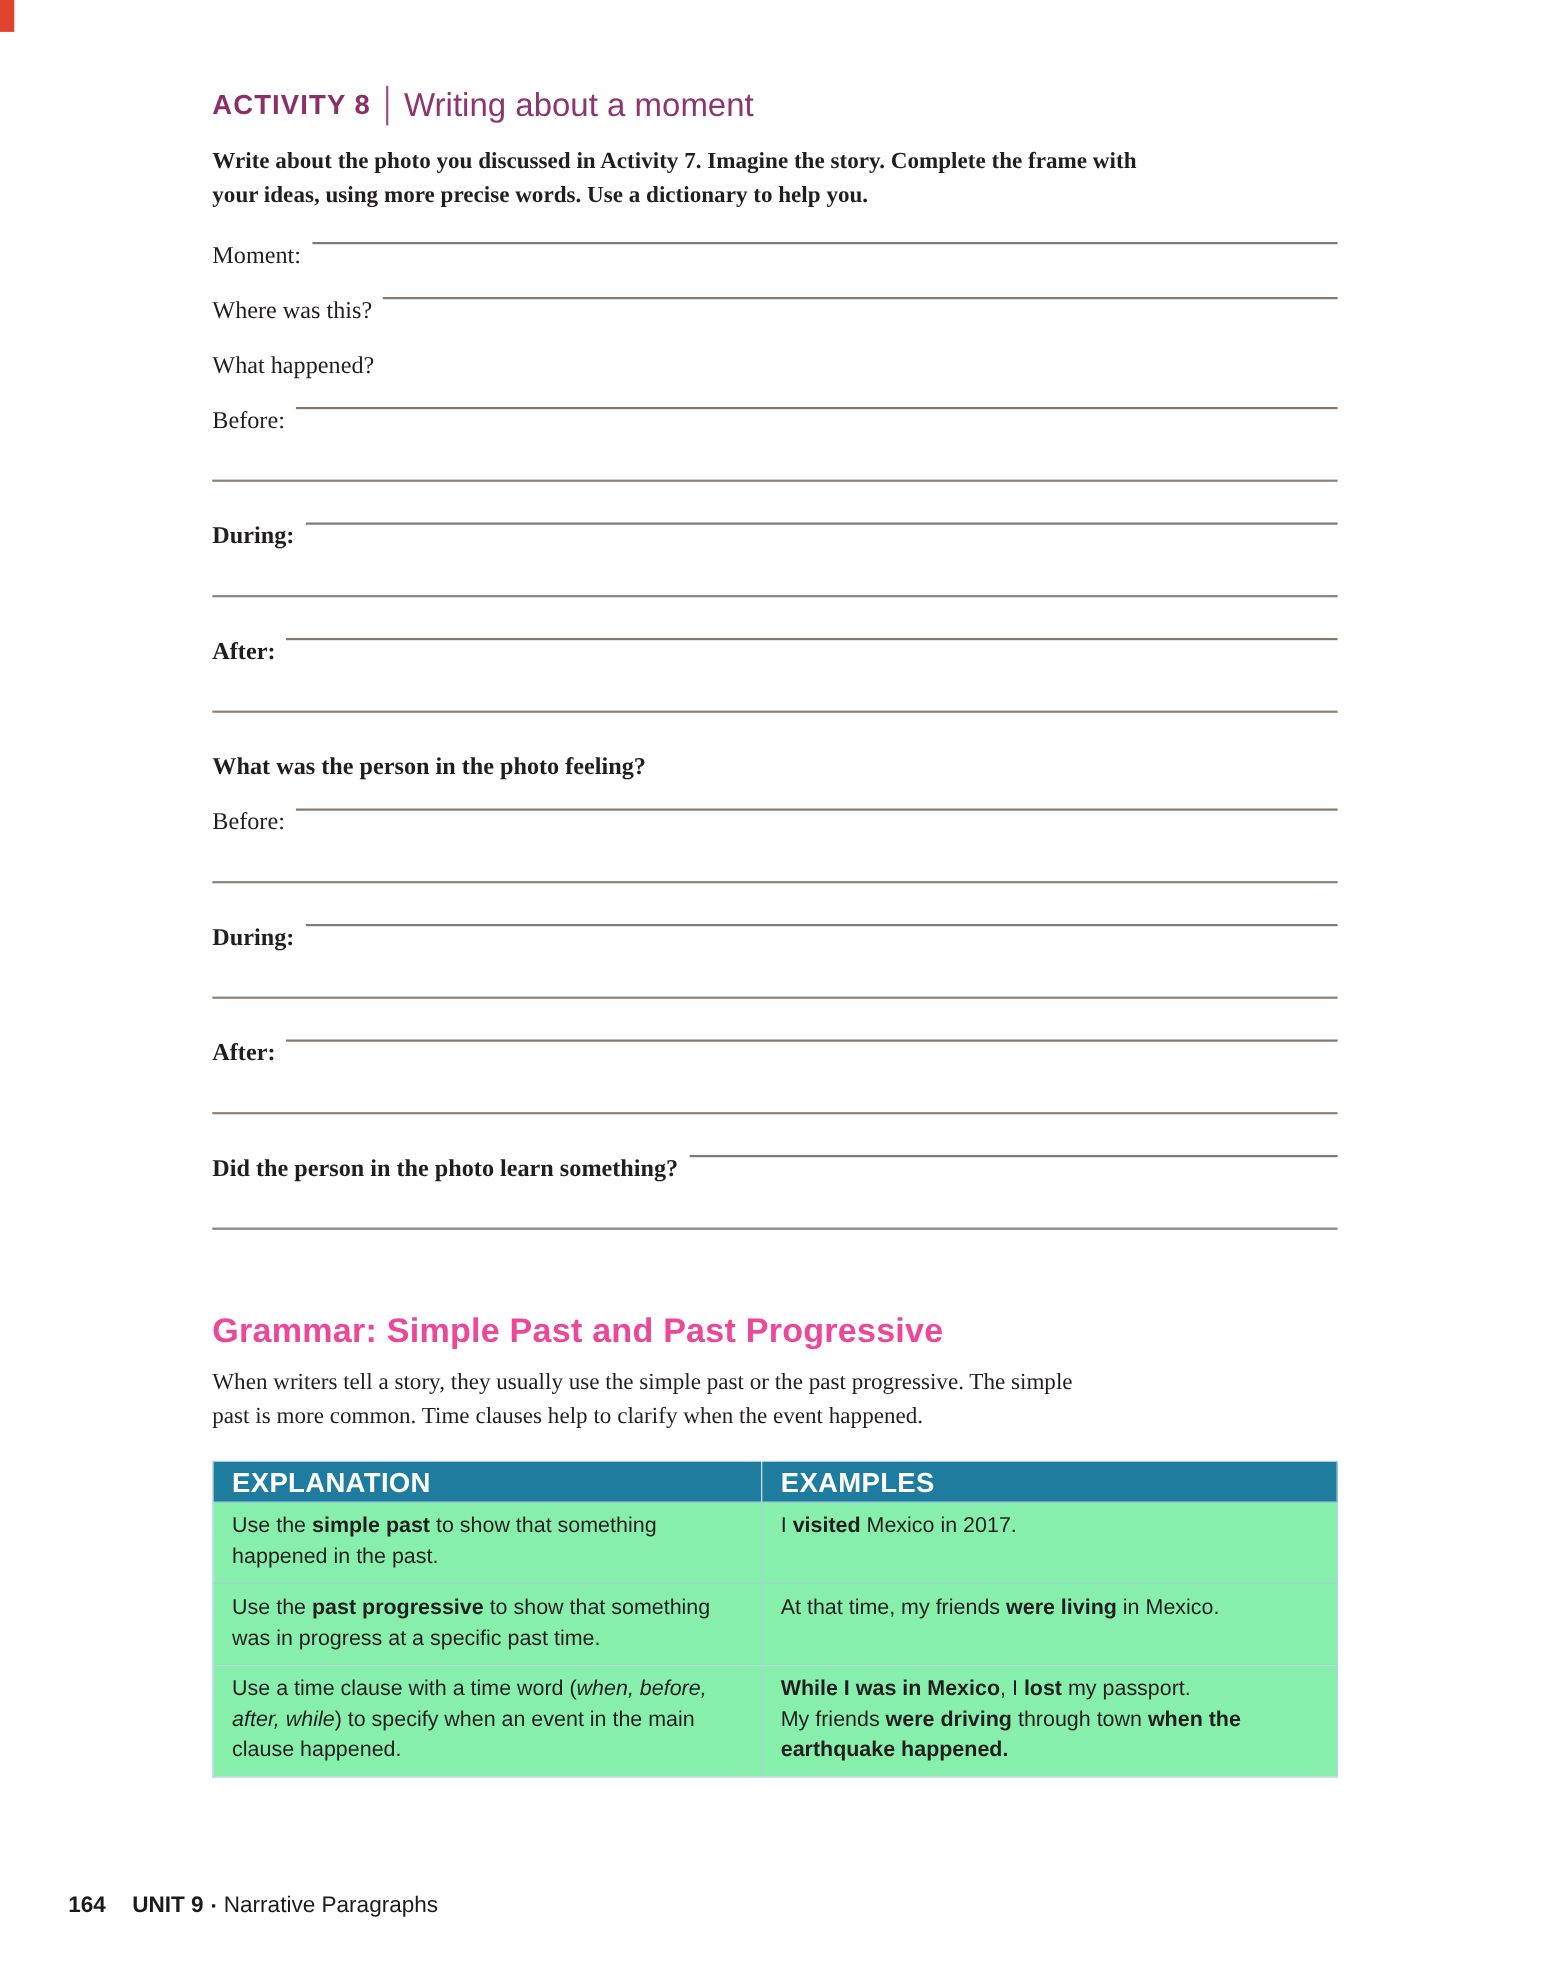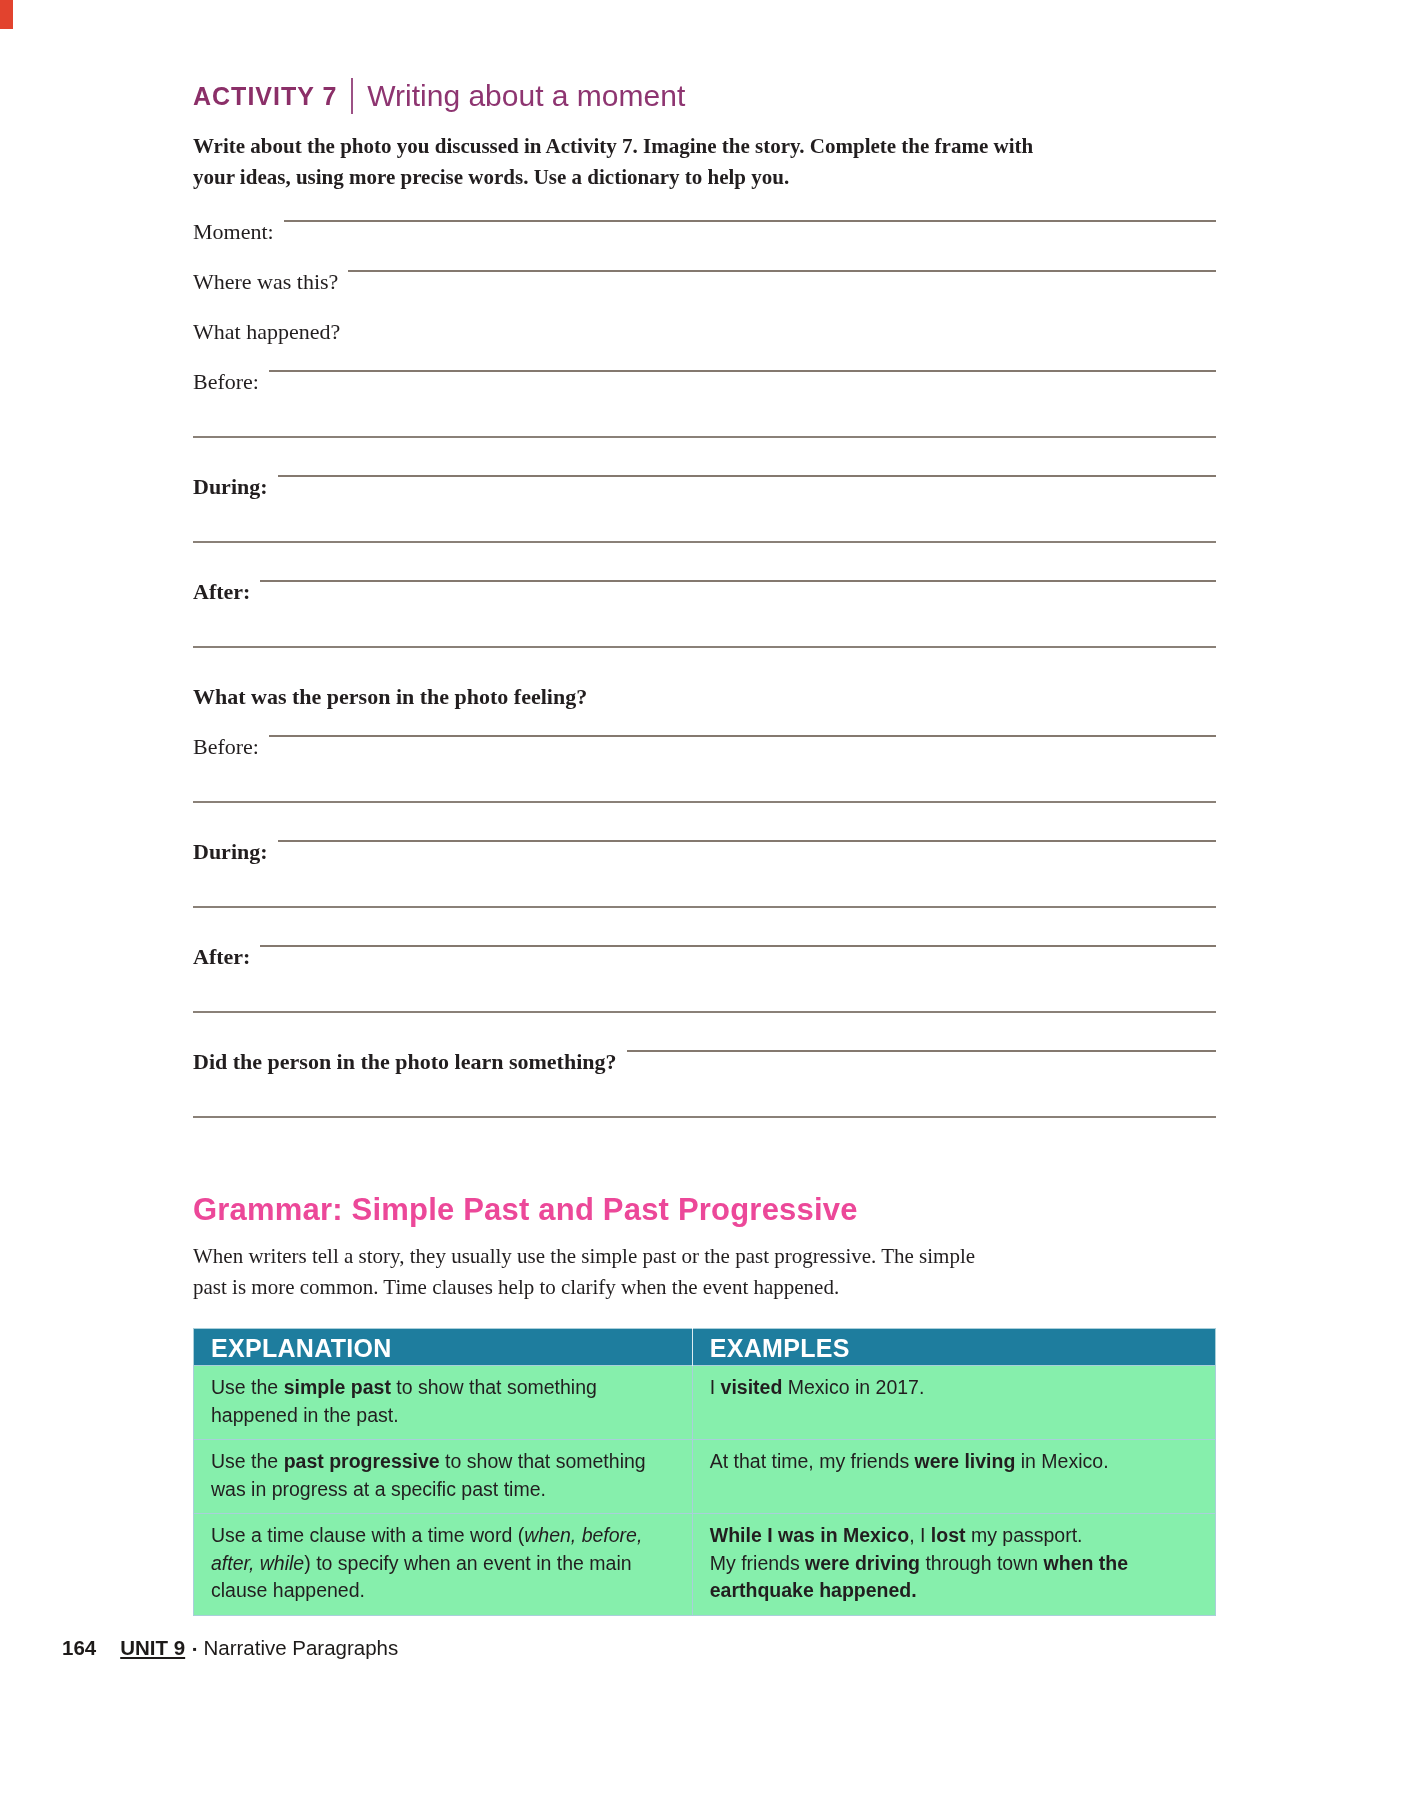--- a/index.html
+++ b/index.html
@@ -32,36 +32,36 @@
   table.grammar-table{width:100%;border-collapse:collapse;margin-top:25px;border:1px solid #a9cfda;}
   .grammar-table th{background:#1e7d9e;color:#ffffff;font-size:25px;font-weight:bold;text-align:left;
     padding:5px 17px 2px;letter-spacing:0.3px;height:22px;white-space:nowrap;}
   .grammar-table th.col-example{border-left:1px solid rgba(255,255,255,0.85);}
   .grammar-table td{font-size:19.5px;line-height:27.5px;vertical-align:top;padding:8px 17px 10px;
     border-top:1px solid #a9cfda;background:#86efac;}
   .grammar-table td.col-example{border-left:1px solid #a9cfda;}
   .grammar-table .col-explanation{width:48.8%;}
 
   
-  .footer{position:absolute;left:62px;top:1636px;display:flex;align-items:baseline;font-size:20.5px;color:#1d1a19;}
+  .footer{position:absolute;left:62px;top:1720px;display:flex;align-items:baseline;font-size:20.5px;color:#1d1a19;}
   .footer .pagenum{font-weight:bold;}
-  .footer .unit{font-weight:bold;margin-left:24px;text-decoration:underline;}
+  .footer .unit{font-weight:bold;margin-left:24px;}
   .footer .sep{font-size:12px;margin:0 7px;position:relative;top:-2px;}
   .footer .section{font-weight:normal;}
 </style>
 </head>
 <body>
 
 <div class="page">
   <div class="corner-tab"></div>
 
   <div class="content">
 
     <div class="activity-header">
-      <span class="activity-label">ACTIVITY 7</span>
+      <span class="activity-label">ACTIVITY 8</span>
       <span class="activity-divider"></span>
       <span class="activity-title">Writing about a moment</span>
     </div>
 
     <p class="intro">Write about the photo you discussed in Activity 7. Imagine the story. Complete the frame with<br>your ideas, using more precise words. Use a dictionary to help you.</p>
 
     <div class="form">
         <div class="frow">
           <span class="flabel">Moment:</span>
           <div class="fill"></div>

